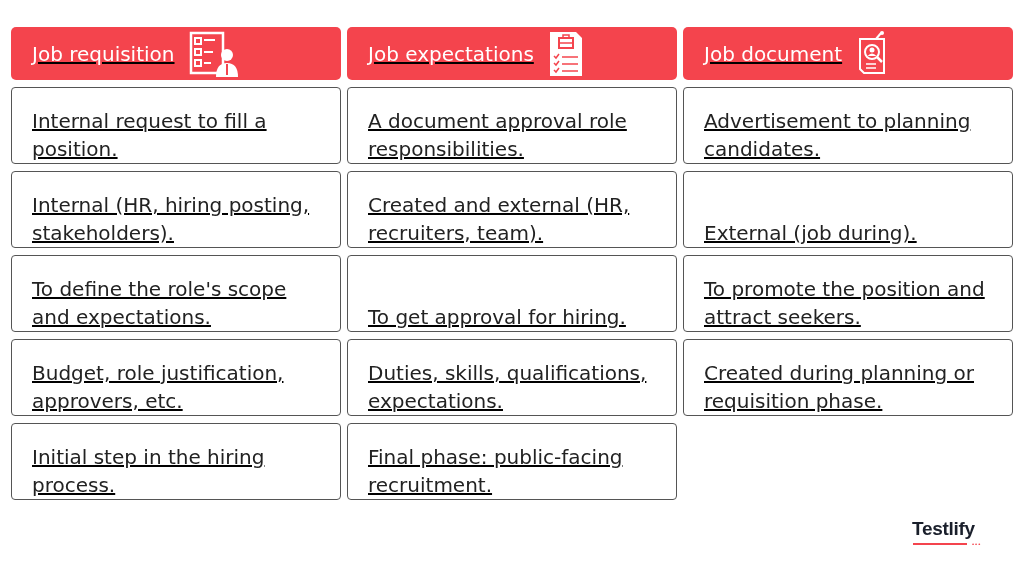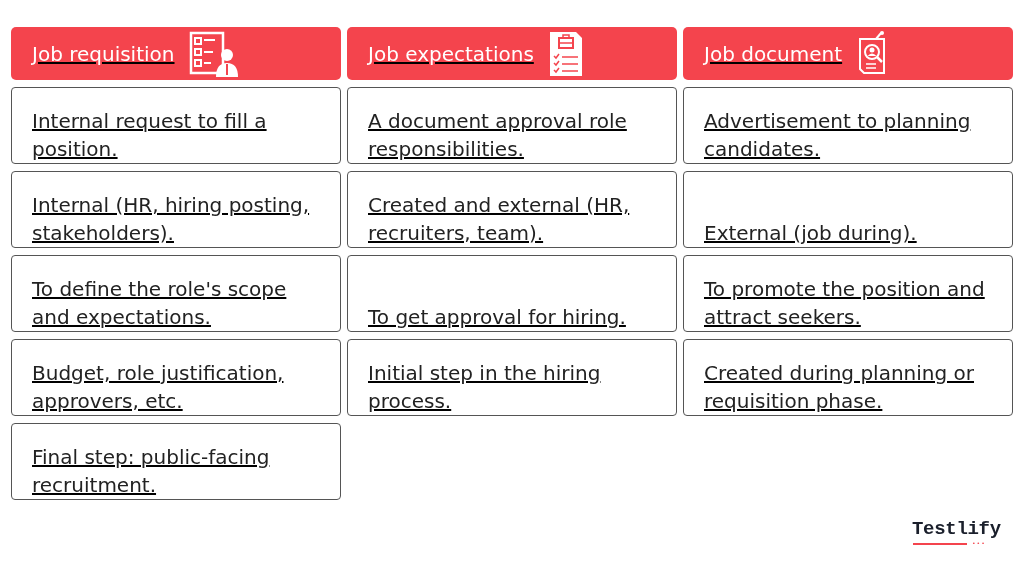--- a/index.html
+++ b/index.html
@@ -2,21 +2,21 @@
 <html><head>
 <meta charset="utf-8">
 <style>
   html,body{margin:0;padding:0;background:#ffffff;}
   body{width:1024px;height:576px;position:relative;overflow:hidden;font-family:"DejaVu Sans","Liberation Sans",sans-serif;}
   .grid{position:absolute;left:11px;top:27px;width:1002px;display:grid;grid-template-columns:330px 330px 330px;column-gap:6px;text-decoration:underline;}
   .head{height:53px;background:#f4444d;border-radius:5px;display:flex;align-items:center;padding-left:21px;box-sizing:border-box;color:#fff;font-size:20px;}
   .head .lbl{margin-right:14px;}
   .head svg{display:block;}
   .cell{height:77px;border:1.5px solid #555;border-radius:4px;box-sizing:border-box;margin-top:7px;display:flex;align-items:flex-end;padding:0 20px;color:#222;font-size:20px;line-height:28px;}
-  .logo{position:absolute;left:912px;top:518px;font-family:Liberation Mono, monospace;font-weight:bold;font-size:19px;color:#1a1f2b;letter-spacing:-0.3px;}
+  .logo{position:absolute;left:912px;top:518px;font-family:Liberation Sans, sans-serif;font-weight:bold;font-size:19px;color:#1a1f2b;letter-spacing:-0.3px;}
   .logo .bar{position:absolute;left:1px;top:25px;width:54px;height:2px;background:#f4444d;}
   .logo .dots{position:absolute;left:60px;top:24px;font-size:6px;color:#f4444d;letter-spacing:1px;line-height:4px;}
 </style>
 </head>
 <body>
 
 <div class="grid">
 
   <div class="head">
     <span class="lbl">Job requisition</span>
@@ -95,29 +95,32 @@
   <div class="cell">
       <span>To get approval for hiring.</span>
     </div>
   <div class="cell">
       <span>To promote the position and attract seekers.</span>
     </div>
 
   <div class="cell">
       <span>Budget, role justification, approvers, etc.</span>
     </div>
+  <div class="cell">
+      <span>Duties, skills, qualifications, expectations.</span>
+    </div>
 
+  <div class="cell">
+      <span>Created during planning or requisition phase.</span>
+    </div>
   <div class="cell">
       <span>Initial step in the hiring process.</span>
     </div>
   <div class="cell">
-      <span>Created during planning or requisition phase.</span>
-    </div>
-  <div class="cell">
-      <span>Final step: public-facing recruitment.</span>
+      <span>Final phase: public-facing recruitment.</span>
     </div>
 </div>
 
 <div class="logo">
   <span>Testlify</span>
   <span class="bar"></span>
   <span class="dots">•••</span>
 </div>
 
 </body></html>

